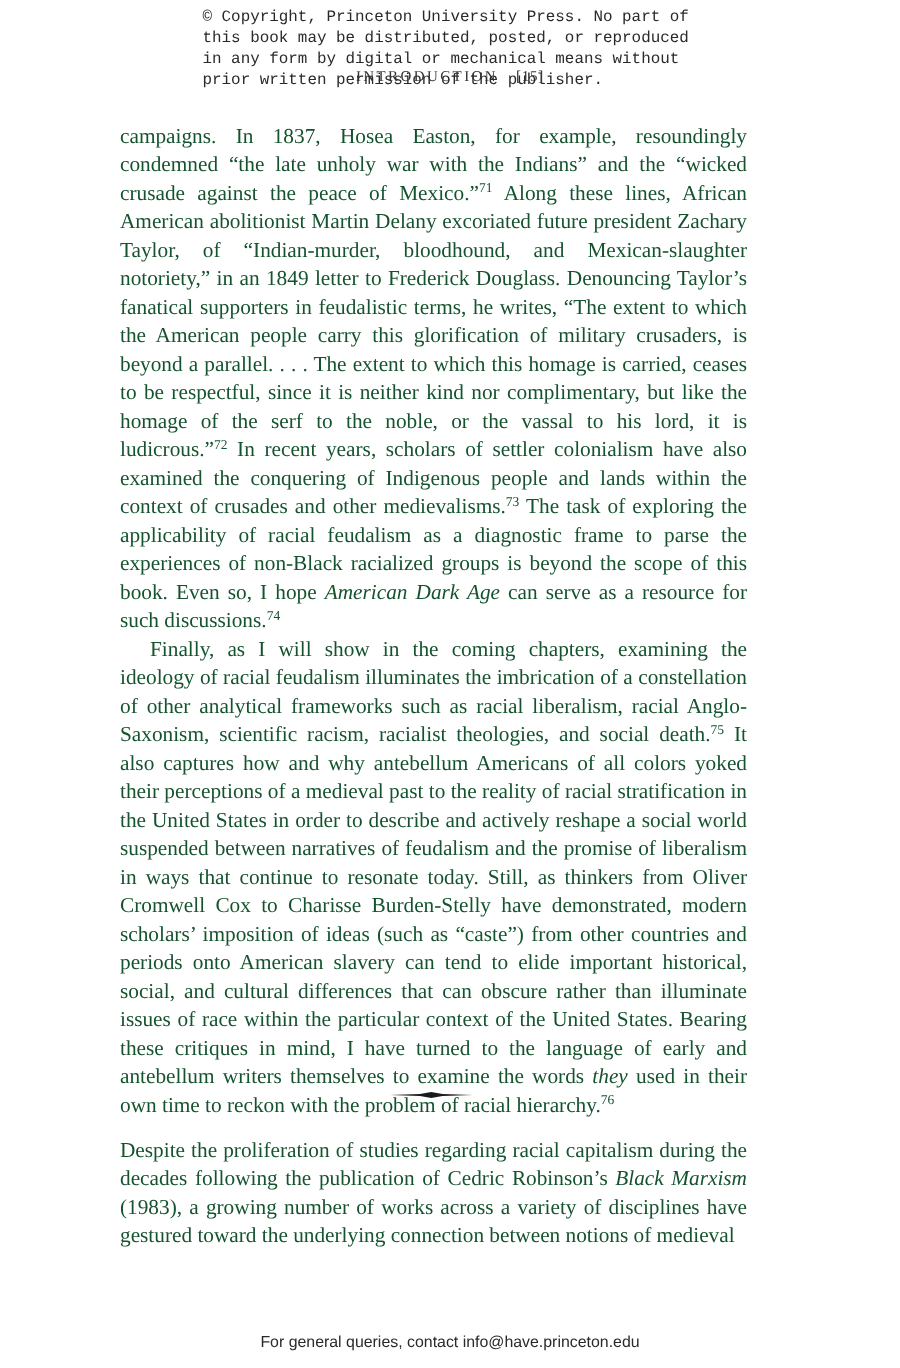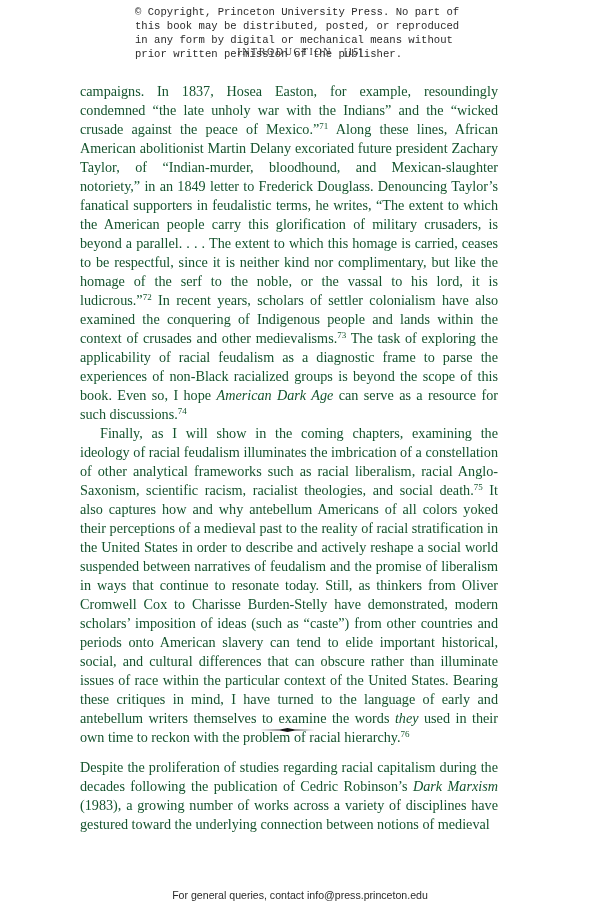--- a/index.html
+++ b/index.html
@@ -46,16 +46,16 @@
 <div class="body-text">
   <p>campaigns. In 1837, Hosea Easton, for example, resoundingly condemned “the late unholy war with the Indians” and the “wicked crusade against the peace of Mexico.”<sup>71</sup> Along these lines, African American abolitionist Martin Delany excoriated future president Zachary Taylor, of “Indian-murder, bloodhound, and Mexican-slaughter notoriety,” in an 1849 letter to Frederick Douglass. Denouncing Taylor’s fanatical supporters in feu­dalistic terms, he writes, “The extent to which the American people carry this glorification of military crusaders, is beyond a parallel. . . . The extent to which this homage is carried, ceases to be respectful, since it is neither kind nor complimentary, but like the homage of the serf to the noble, or the vassal to his lord, it is ludicrous.”<sup>72</sup> In recent years, scholars of settler colonialism have also examined the conquering of Indigenous people and lands within the context of crusades and other medievalisms.<sup>73</sup> The task of exploring the applicability of racial feudalism as a diagnostic frame to parse the experiences of non-Black racialized groups is beyond the scope of this book. Even so, I hope <em>American Dark Age</em> can serve as a resource for such discussions.<sup>74</sup></p>
   <p class="indent">Finally, as I will show in the coming chapters, examining the ideology of racial feudalism illuminates the imbrication of a constellation of other ana­lytical frameworks such as racial liberalism, racial Anglo-Saxonism, scien­tific racism, racialist theologies, and social death.<sup>75</sup> It also captures how and why antebellum Americans of all colors yoked their perceptions of a medi­eval past to the reality of racial stratification in the United States in order to describe and actively reshape a social world suspended between narratives of feudalism and the promise of liberalism in ways that continue to resonate today. Still, as thinkers from Oliver Cromwell Cox to Charisse Burden-Stelly have demonstrated, modern scholars’ imposition of ideas (such as “caste”) from other countries and periods onto American slavery can tend to elide important historical, social, and cultural differences that can obscure rather than illuminate issues of race within the particular context of the United States. Bearing these critiques in mind, I have turned to the language of early and antebellum writers themselves to examine the words <em>they</em> used in their own time to reckon with the problem of racial hierarchy.<sup>76</sup></p>
 </div>
 
 <svg class="ornament" viewBox="0 0 55 10">
   <path d="M0 5 L20 4.4 L27.5 3 L35 4.4 L55 5 L35 5.6 L27.5 7 L20 5.6 Z" fill="#1a1a1a"></path>
 </svg>
 
 <div class="body-text section2">
-  <p>Despite the proliferation of studies regarding racial capitalism during the decades following the publication of Cedric Robinson’s <em>Dark Marxism</em> (1983), a growing number of works across a variety of disciplines have gestured toward the underlying connection between notions of medieval</p>
+  <p>Despite the proliferation of studies regarding racial capitalism during the decades following the publication of Cedric Robinson’s <em>Black Marxism</em> (1983), a growing number of works across a variety of disciplines have gestured toward the underlying connection between notions of medieval</p>
 </div>
 
-<div class="footer">For general queries, contact info@press.princeton.edu</div>
+<div class="footer">For general queries, contact info@have.princeton.edu</div>
 
 </body></html>

